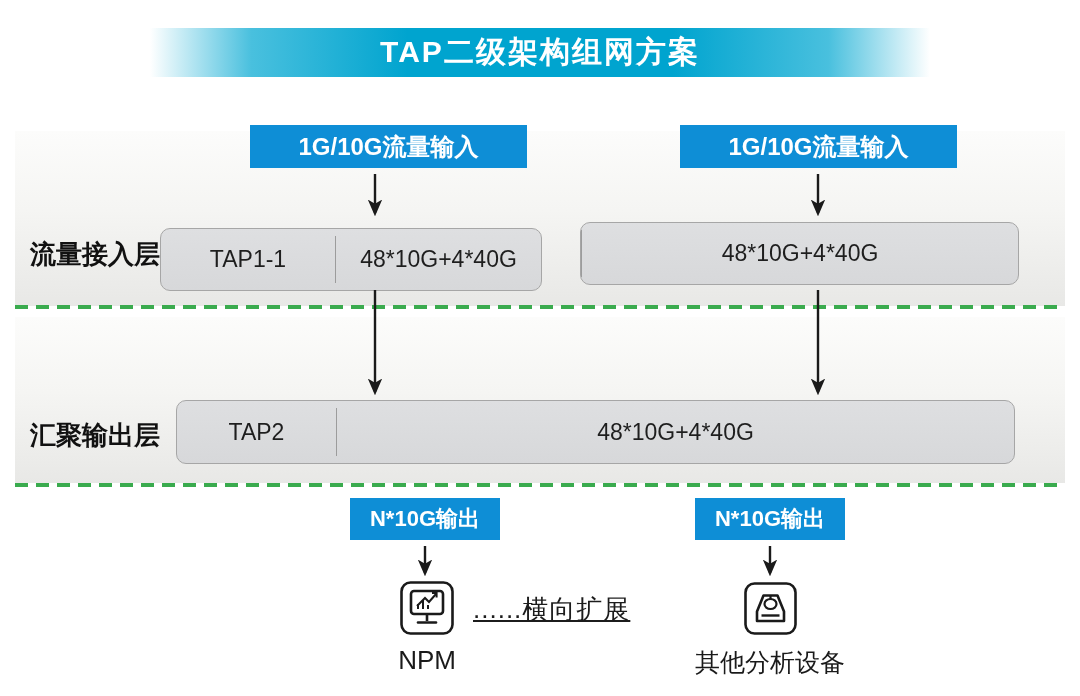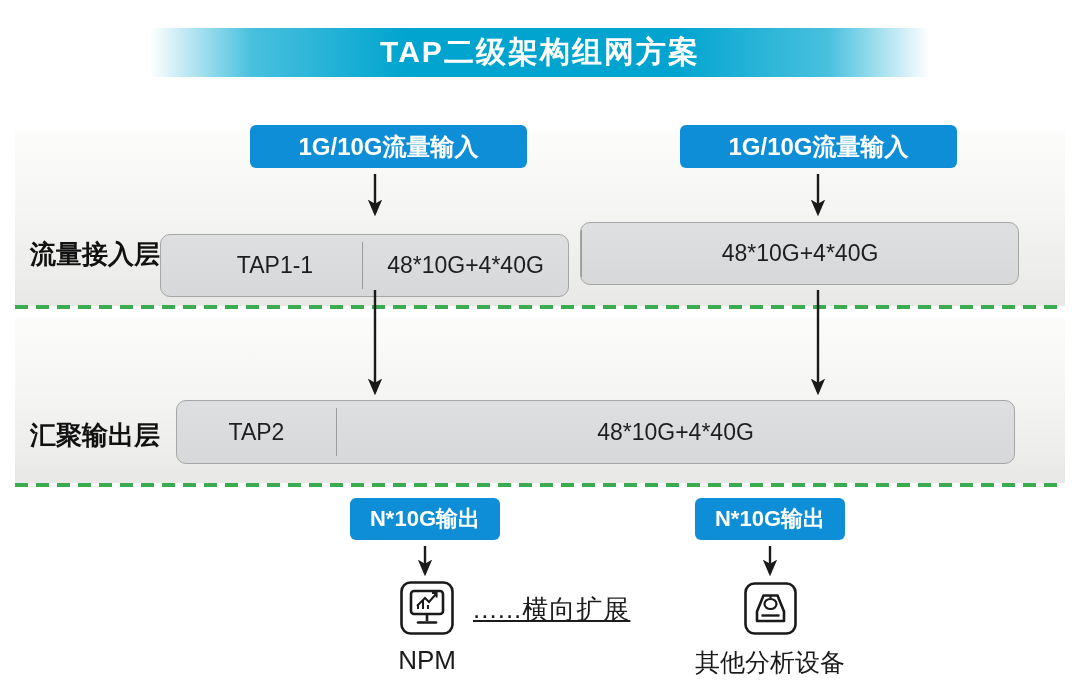--- a/index.html
+++ b/index.html
@@ -32,21 +32,21 @@
   .band2{top:317px;height:166px;}
   .dash{
     left:15px;width:1050px;height:4px;
     background:repeating-linear-gradient(90deg,#3aab4e 0 13px,rgba(0,0,0,0) 13px 21px);
   }
   .dash1{top:305px;}
   .dash2{top:483px;}
 
   
   .pill{
-    height:43px;background:#0e8ed6;border-radius:6px;
+    height:43px;background:#0e8ed6;border-radius:0;
     color:#ffffff;font-weight:bold;
     display:flex;align-items:center;justify-content:center;
   }
   .pill.in{top:125px;width:277px;font-size:24px;}
   .pill.out{top:498px;width:150px;height:42px;font-size:22px;}
   .in1{left:250px;} .in2{left:680px;}
   .out1{left:350px;} .out2{left:695px;}
 
   
   .layer-label{
@@ -58,21 +58,21 @@
 
   
   .device{
     background:linear-gradient(180deg,#dedfe1 0%,#d7d8da 100%);
     border:1px solid #a6a6a6;border-radius:10px;
     display:flex;align-items:stretch;
     font-size:23px;color:#1e1e1e;
   }
   .device .sec{display:flex;align-items:center;justify-content:center;}
   .device .vdiv{width:1px;background:#9c9c9c;margin:7px 0;}
-  .dev1{left:160px;top:234px;width:380px;height:61px;padding-left:27px;}
+  .dev1{left:160px;top:228px;width:380px;height:61px;}
   .dev1 .sec-name{width:174px;}
   .dev2{left:580px;top:222px;width:437px;height:61px;}
   .dev2 .sec-name{width:179px;}
   .dev3{left:176px;top:400px;width:837px;height:62px;}
   .dev3 .sec-name{width:159px;}
   .device .sec-ports{flex:1;}
 
   
   .npm-label{left:398px;top:645px;width:58px;text-align:right;font-size:26px;color:#1a1a1a;}
   .dev-label{left:682px;top:646px;width:176px;text-align:center;font-size:25px;color:#1a1a1a;}

